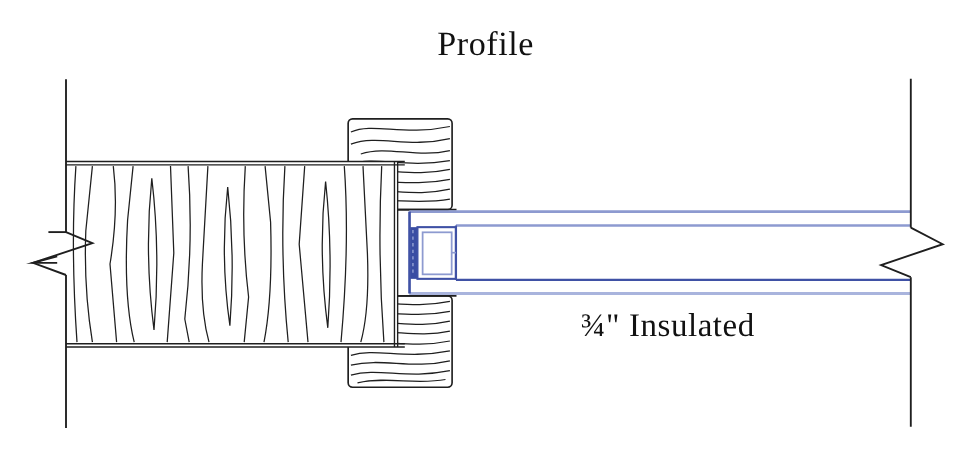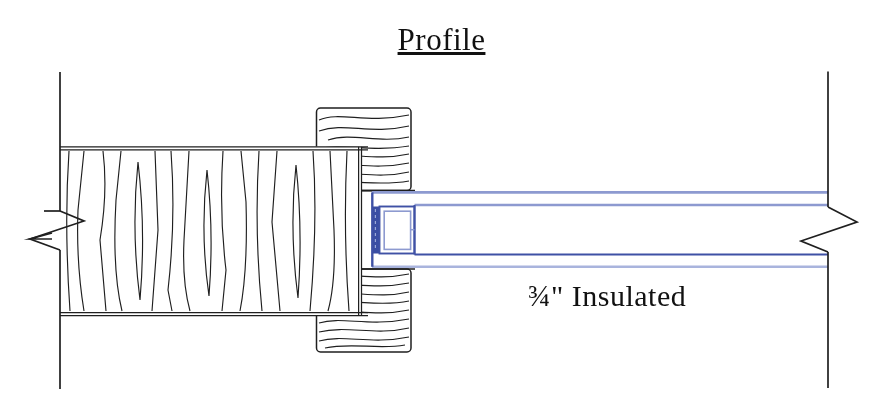--- a/index.html
+++ b/index.html
@@ -2,21 +2,21 @@
 <html style="--line-dark: #1f1f1f; --glass-light-blue: #8d9ad0; --glass-pale-blue: #a9b4dd; --glass-dark-blue: #3f51a5; --spacer-fill-blue: #3a4da3; --spacer-dash-blue: #9aa7d8;"><head>
 <meta charset="utf-8">
 <style>
   html,body{margin:0;padding:0;background:#fff;}
   #stage{
     position:relative;width:883px;height:415px;background:#fff;overflow:hidden;
     font-family:"Liberation Serif", serif;
   }
   .title{
     position:absolute;left:0;right:0;top:22px;text-align:center;
-    font-size:31px;color:#111;letter-spacing:0.5px;text-decoration:underline;
+    font-size:31px;color:#111;letter-spacing:0.5px;
   }
   .glass-label{
     position:absolute;left:528px;top:279px;
     font-size:30px;color:#111;letter-spacing:0.5px;white-space:pre;
   }
   svg{position:absolute;left:0;top:0;}
   .dark{stroke:var(--line-dark,#1f1f1f);fill:none;}
   .wall{stroke-width:1.7;stroke-linejoin:miter;stroke-miterlimit:12;}
   .edge{stroke-width:1.5;}
   .thin{stroke-width:1.25;}

